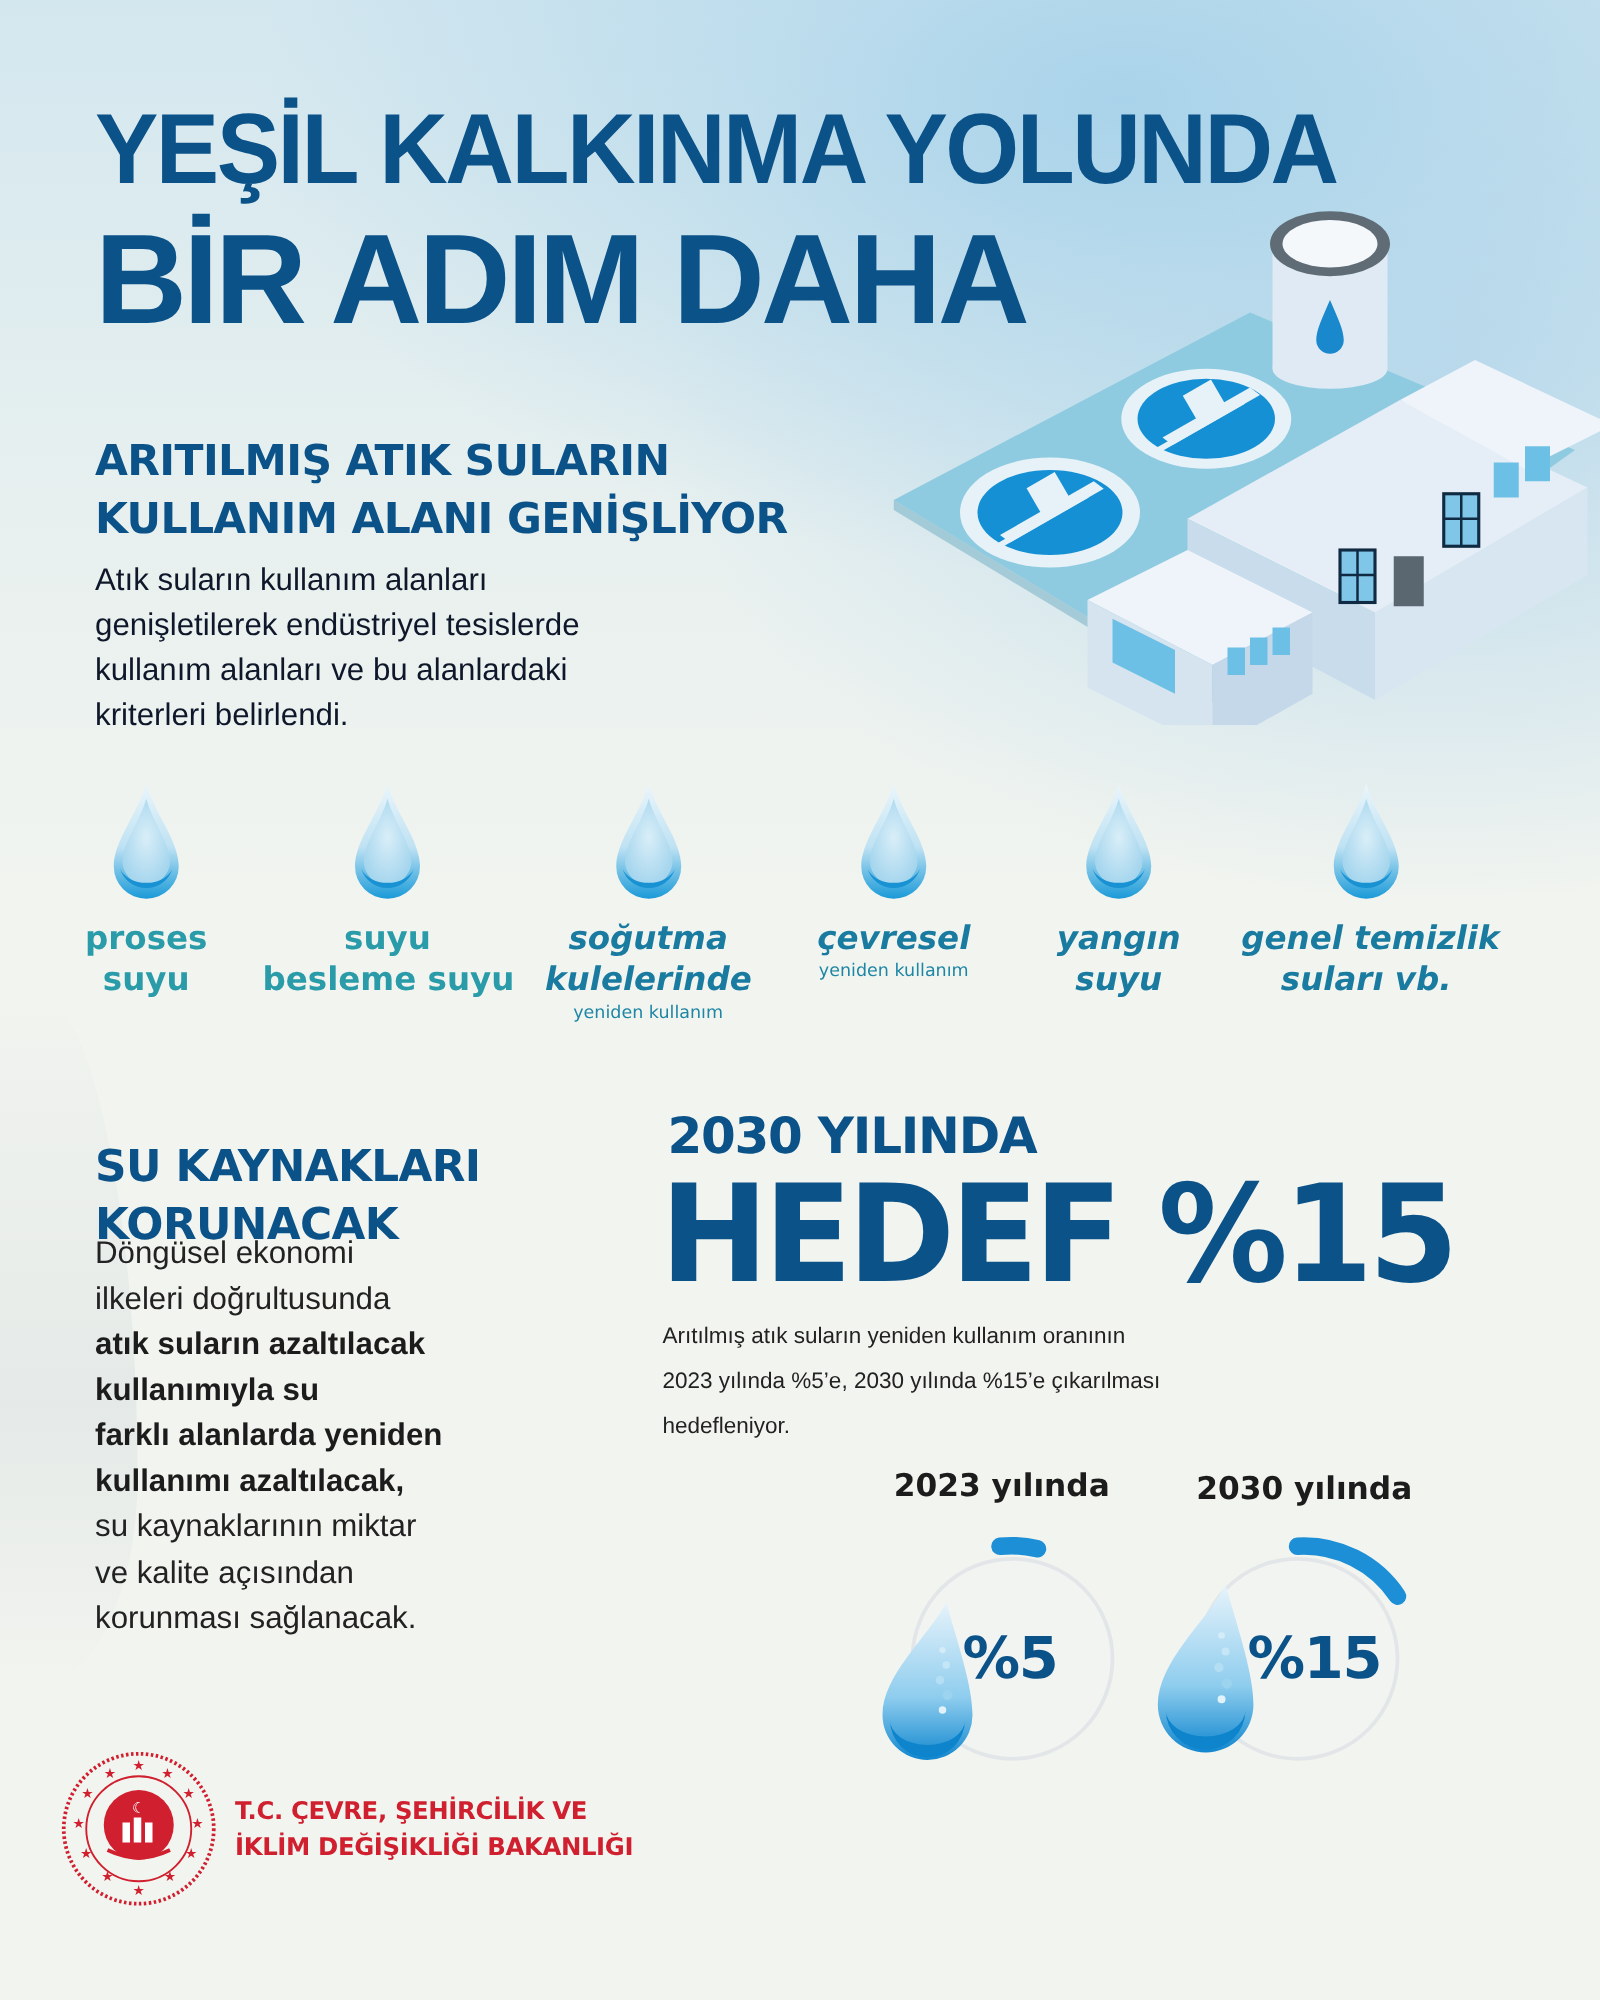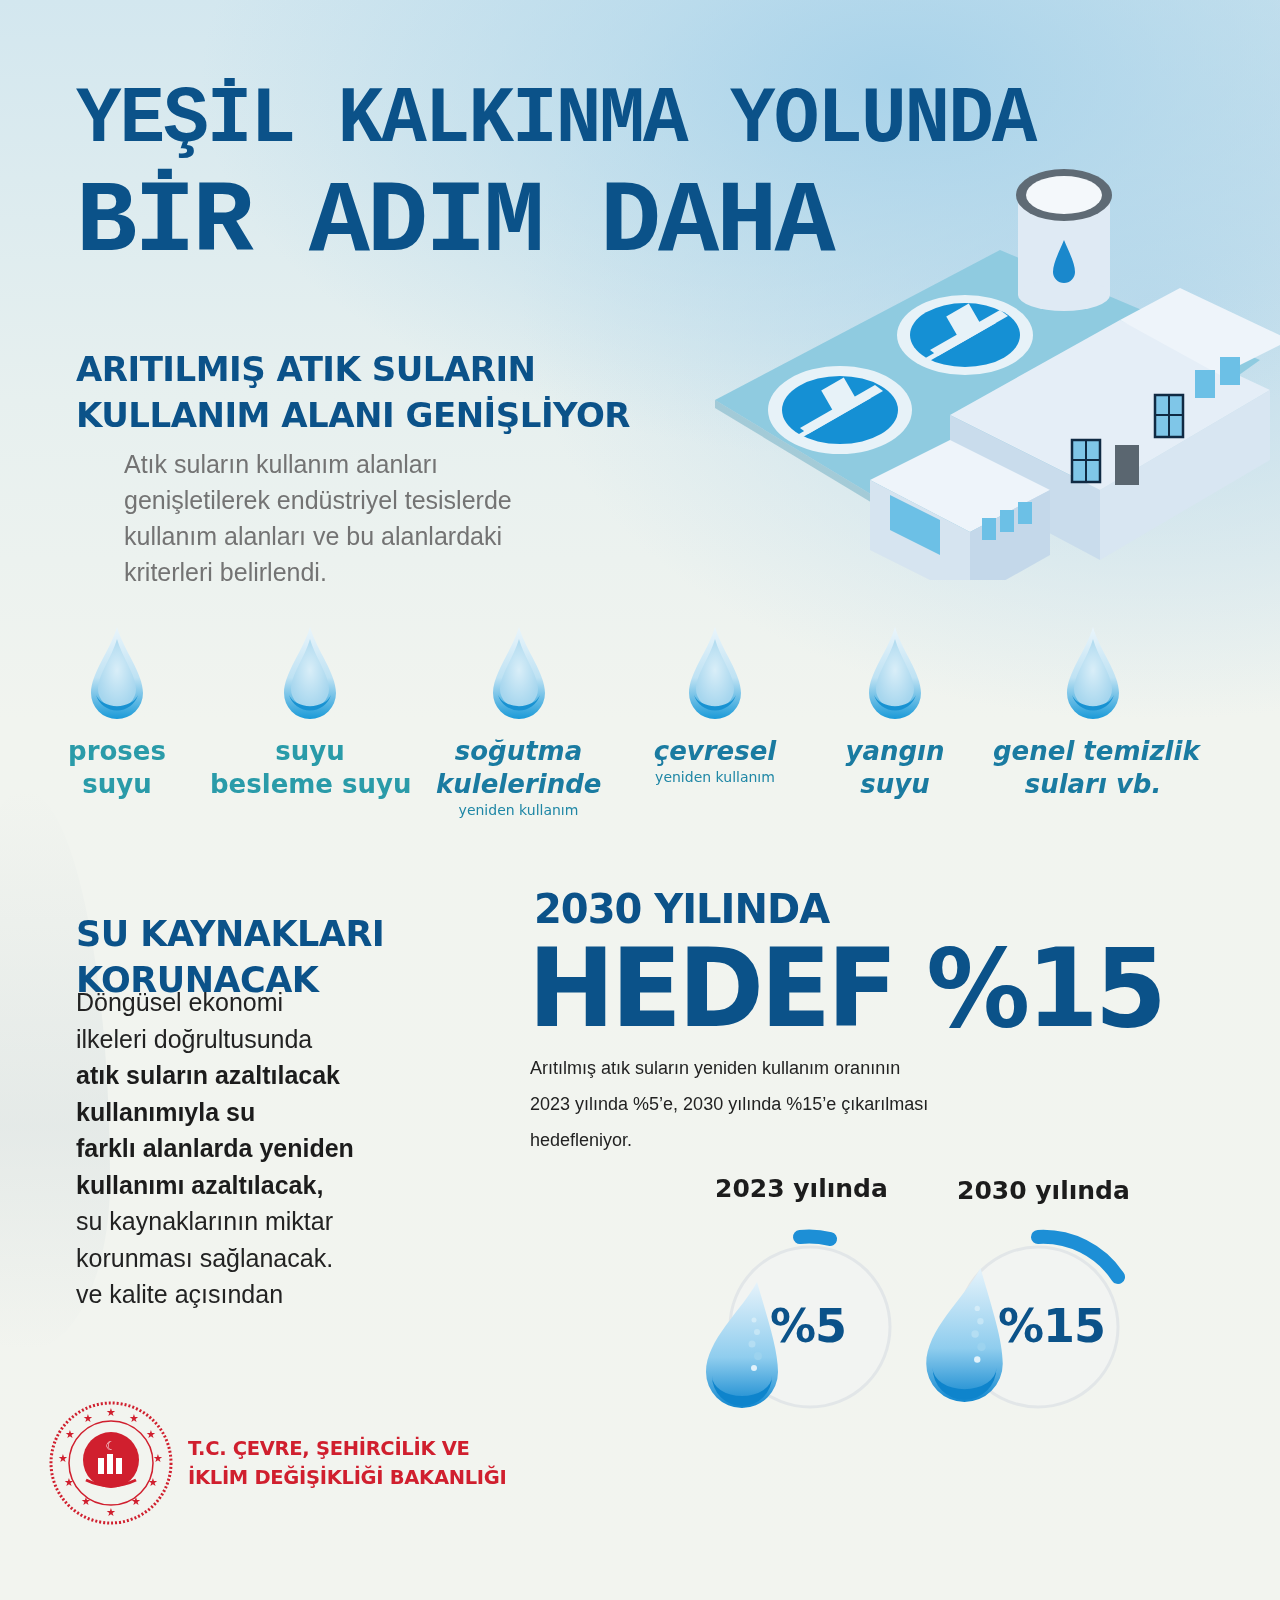--- a/index.html
+++ b/index.html
@@ -17,36 +17,36 @@
 
     
     .bg-drop {
       left: -60px; top: 790px; width: 170px; height: 560px;
       background: linear-gradient(180deg, rgba(210,220,222,0.0) 0%, rgba(205,215,218,0.35) 60%, rgba(200,210,214,0.0) 100%);
       border-radius: 50% 50% 48% 48% / 70% 70% 30% 30%;
     }
 
     .title {
       left: 76px; top: 82px;
-      font-family: Liberation Mono, monospace;
+      font-family: Liberation Sans, sans-serif;
       font-weight: 900; font-weight: bold;
       color: #0b5289;
       line-height: 1;
       letter-spacing: -2px;
       transform-origin: left top;
     }
     .title .l1 { display: block; font-size: 76px; transform: scaleY(1.05); }
     .title .l2 { display: block; font-size: 102px; margin-top: 14px; letter-spacing: -3px; }
 
     .h-section {
       font-family: "DejaVu Sans", sans-serif;
       font-weight: bold; color: #0b5289; line-height: 1.2;
     }
     .s1-title { left: 76px; top: 346px; font-size: 34px; line-height: 46px; letter-spacing: -0.5px; }
-    .s1-body { left: 76px; top: 446px; font-size: 25px; line-height: 36px; color: #737373; width: 520px; margin-left: 48px; }
+    .s1-body { left: 76px; top: 446px; font-size: 25px; line-height: 36px; color: #0f172a; width: 520px; }
 
     
     .drops { left: 40px; top: 625px; width: 1220px; height: 210px; }
     .drop-item { position: absolute; top: 0; text-align: center; }
     .drop-icon {
       width: 58px; height: 98px; margin: 0 auto;
       position: relative;
     }
     .drop-icon svg { width: 58px; height: 98px; display: block; }
     .drop-label {
@@ -264,22 +264,22 @@
   <span style="display:block">KORUNACAK</span>
 </h2>
 <p class="abs s2-body">
   <span style="display:block">Döngüsel ekonomi</span>
   <span style="display:block">ilkeleri doğrultusunda</span>
   <b style="display:block">atık suların azaltılacak</b>
   <b style="display:block">kullanımıyla su</b>
   <b style="display:block">farklı alanlarda yeniden</b>
   <b style="display:block">kullanımı azaltılacak,</b>
   <span style="display:block">su kaynaklarının miktar</span>
+  <span style="display:block">ve kalite açısından</span>
   <span style="display:block">korunması sağlanacak.</span>
-  <span style="display:block">ve kalite açısından</span>
 </p>
 
 <h2 class="abs h-section s3-kicker">2030 YILINDA</h2>
 <div class="abs s3-big">HEDEF %15</div>
 <p class="abs s3-body">
   <span style="display:block">Arıtılmış atık suların yeniden kullanım oranının</span>
   <span style="display:block">2023 yılında %5’e, 2030 yılında %15’e çıkarılması</span>
   <span style="display:block">hedefleniyor.</span>
 </p>
 

